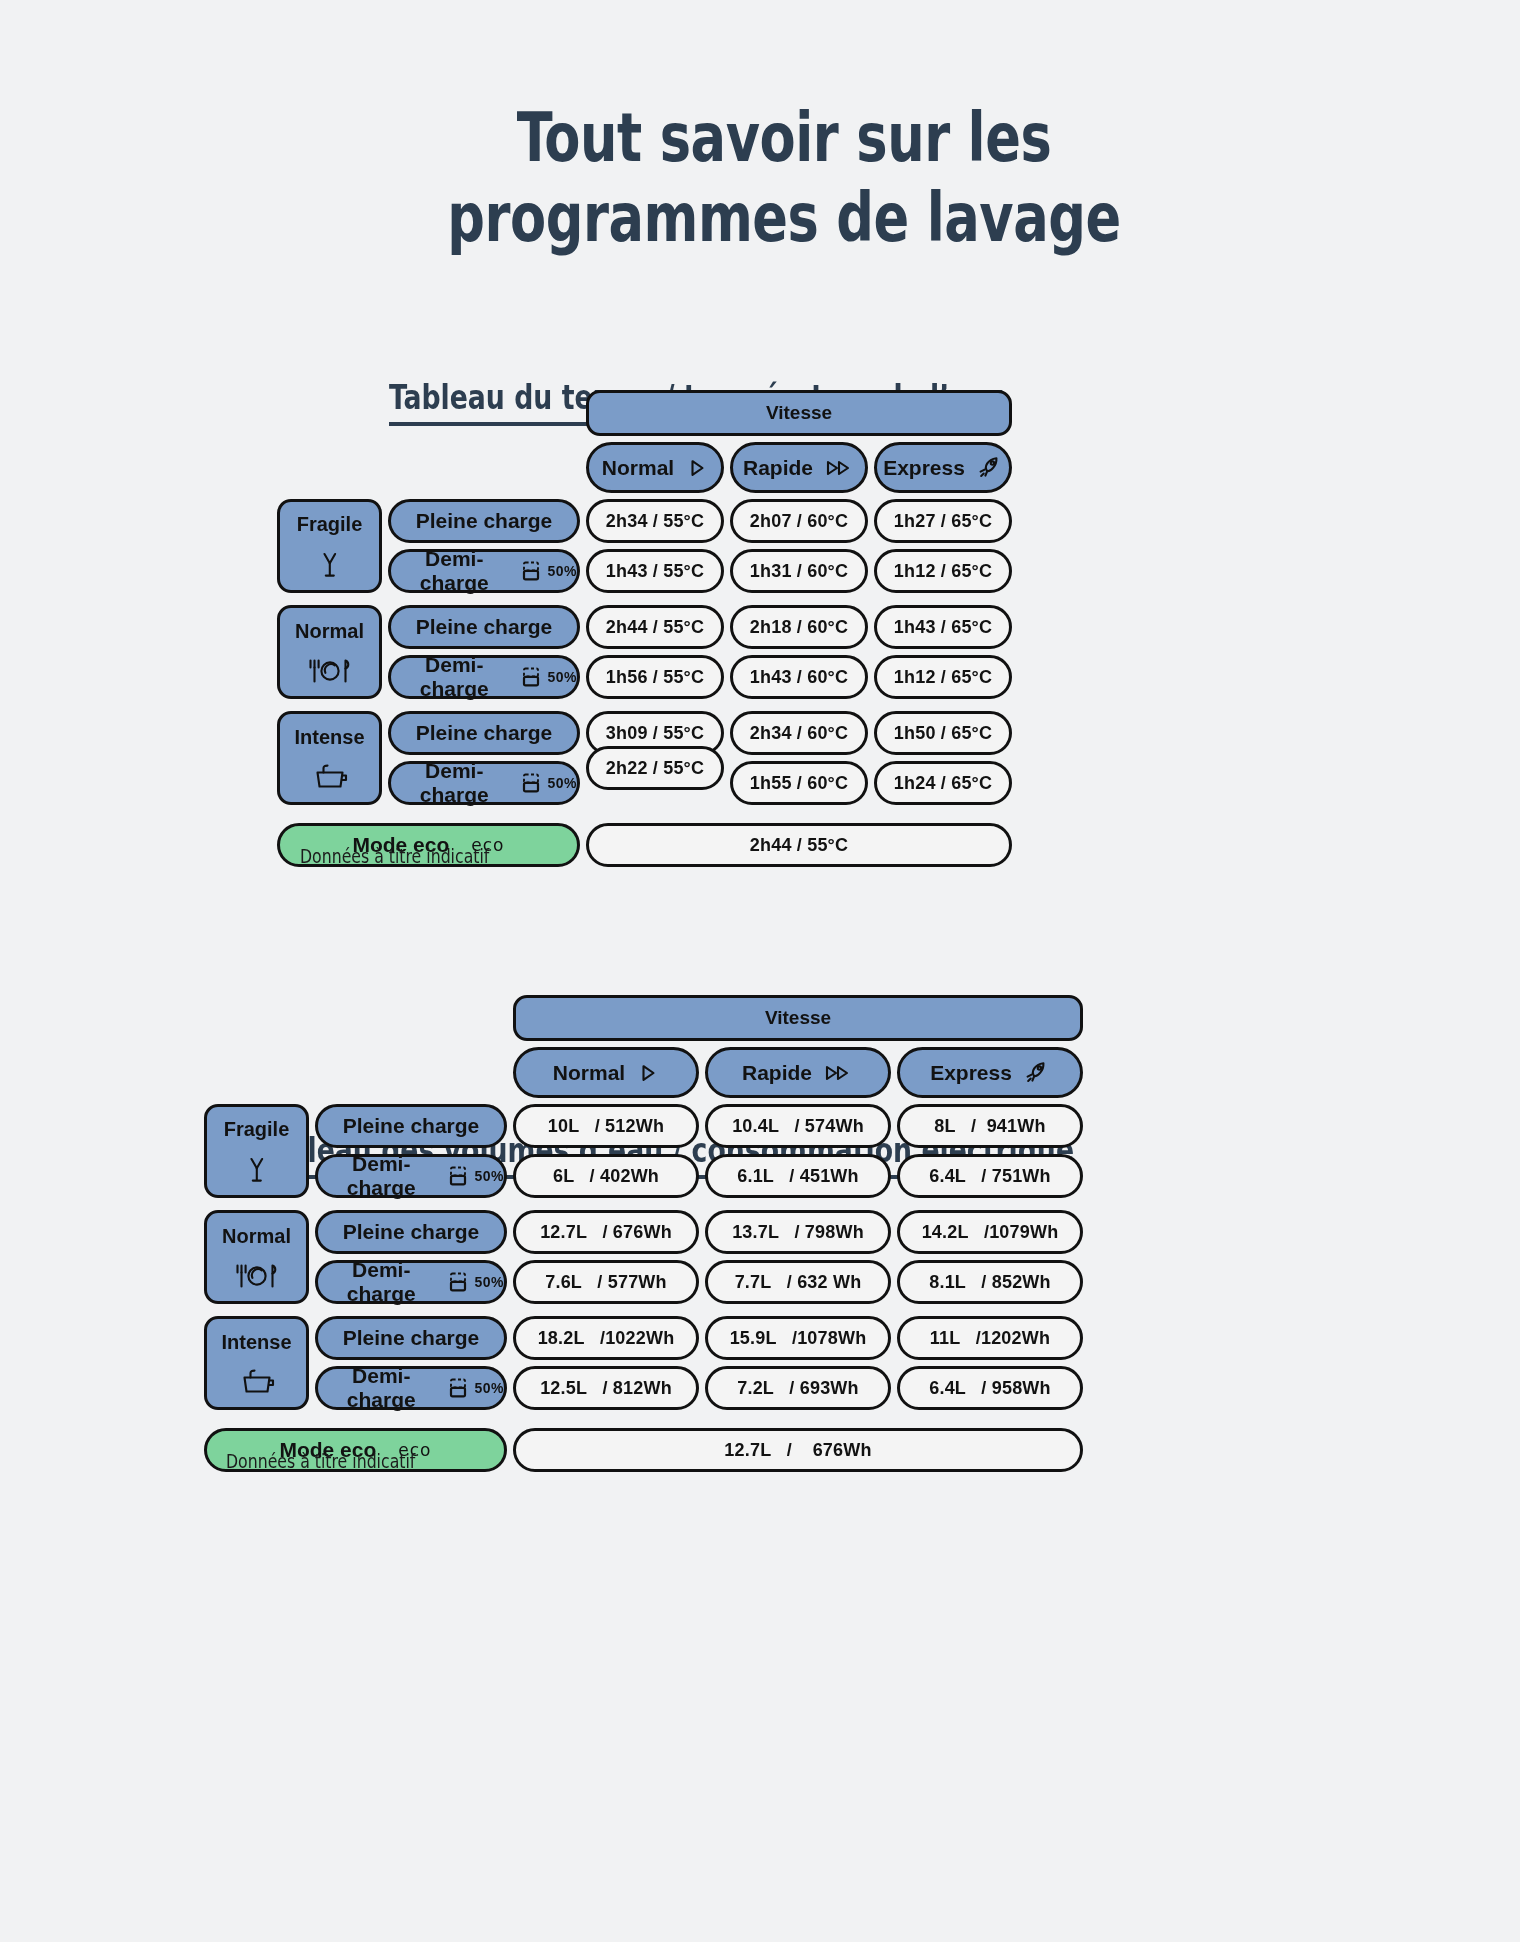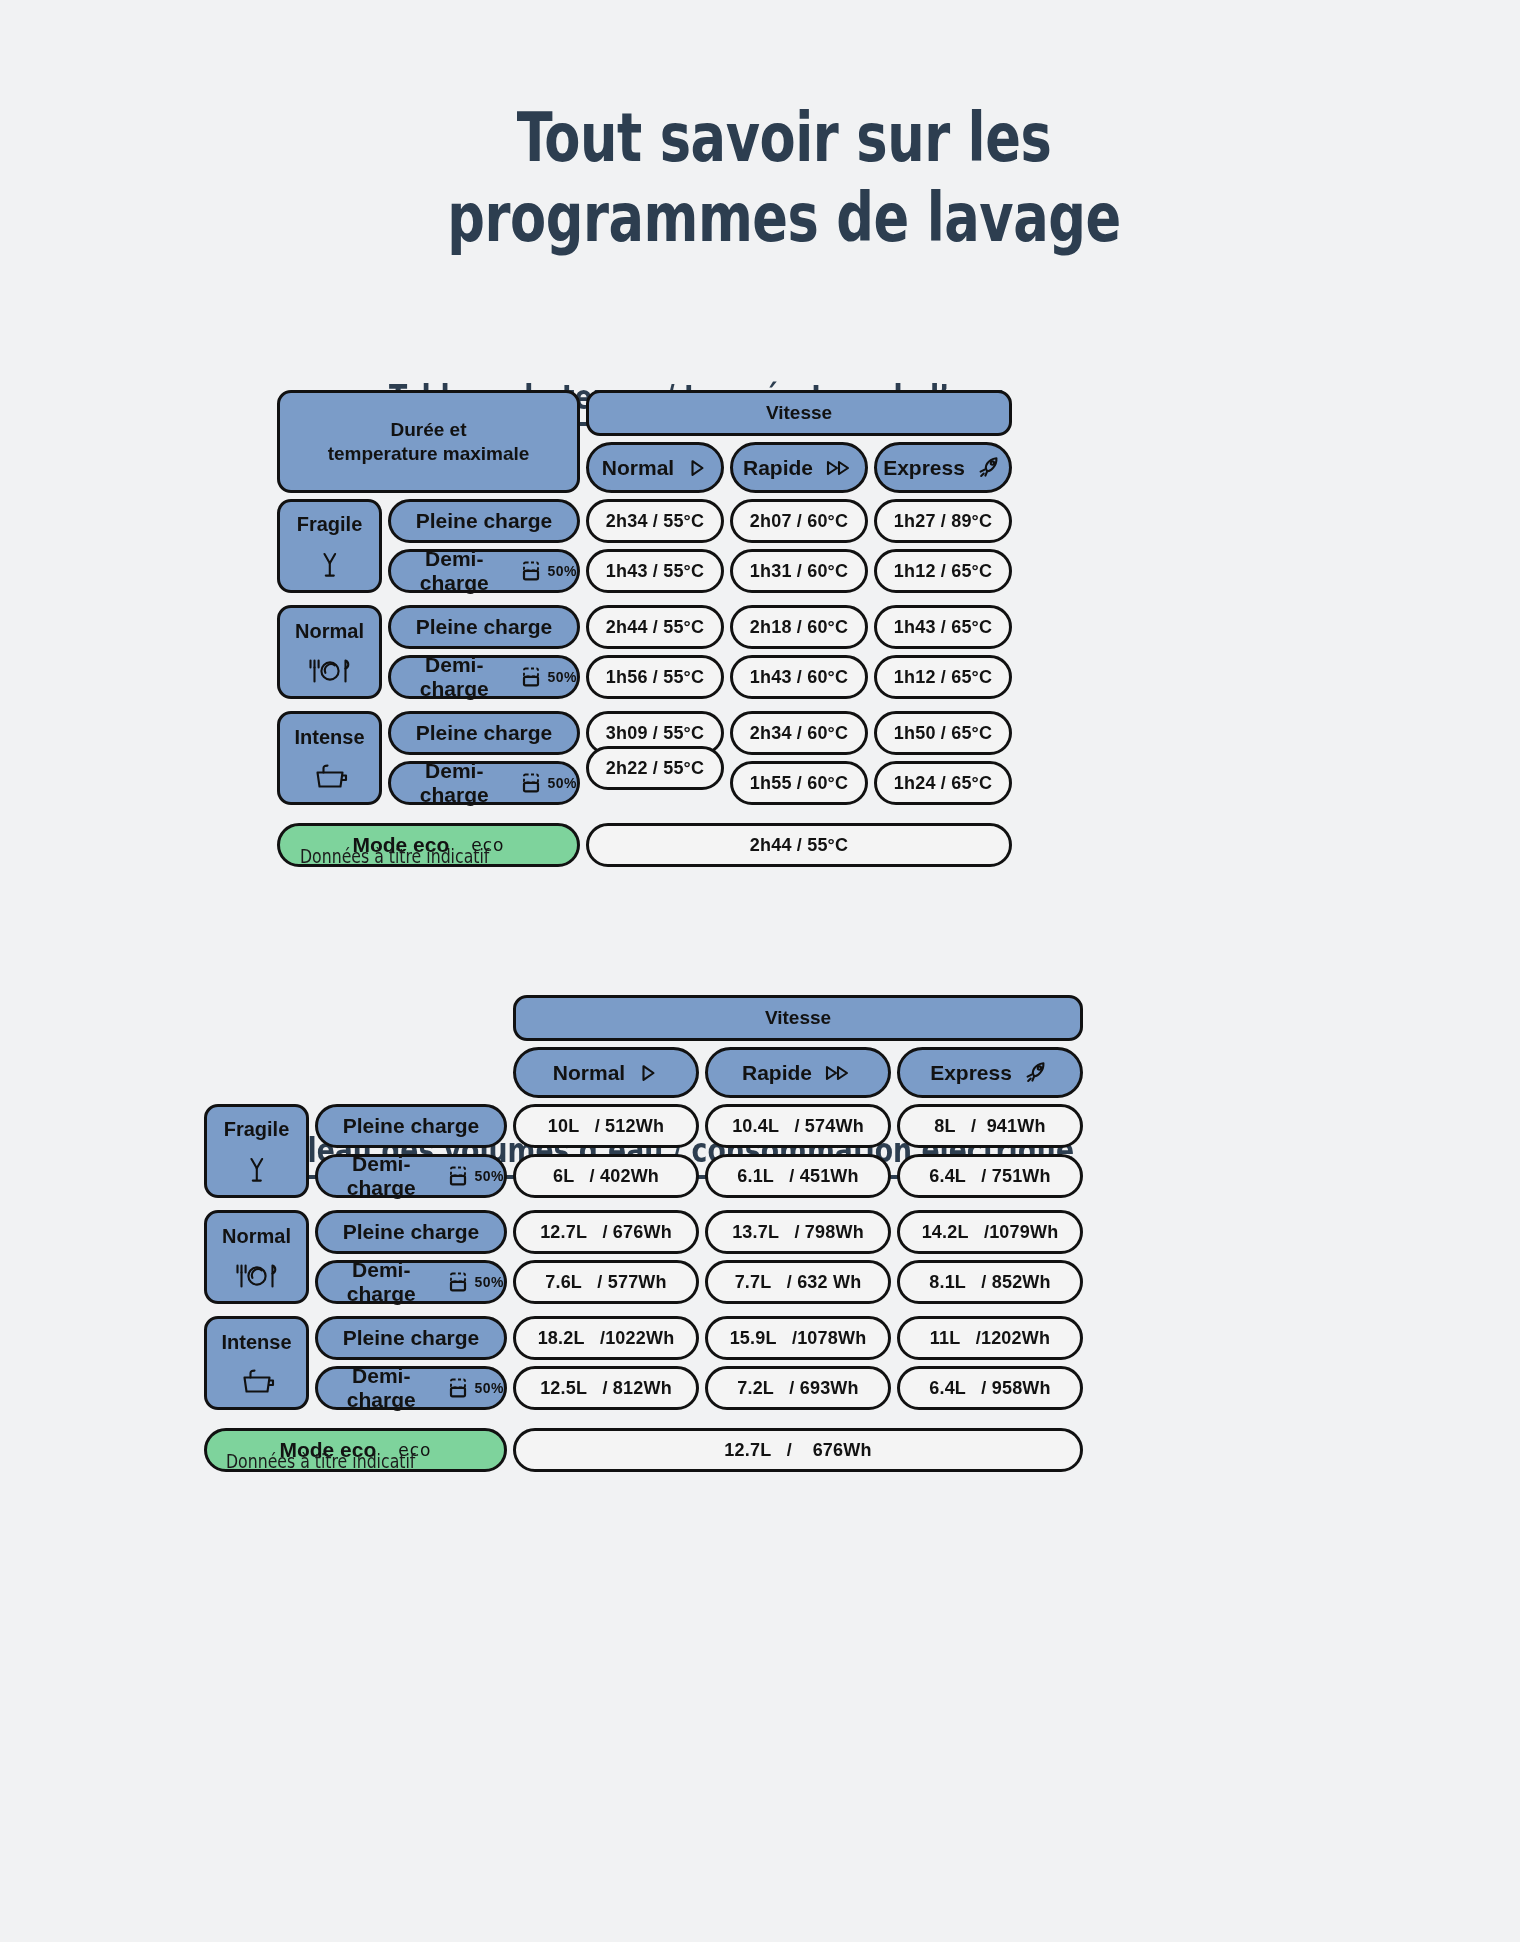--- a/index.html
+++ b/index.html
@@ -82,24 +82,20 @@
 <div class="page">
 
   <div class="main-title">
     <div>Tout savoir sur les</div>
     <div>programmes de lavage</div>
   </div>
 
   <div class="section-title" id="sec1">Tableau du temps / température de l’eau</div>
 
   <div id="table1" style="position: absolute; left: 253px; top: 390px; width: 722px; height: 455px;">
-      <div class="box blue r-sm hdr-lbl" style="left: 0px; top: 0px; width: 303px; height: 103px; flex-direction: column;">
-        <div>Durée et</div>
-        <div>temperature maximale</div>
-      </div>
       <div class="box blue r-sm hdr-lbl" style="left: 309px; top: 0px; width: 426px; height: 46px;">Vitesse</div>
       <div class="pill blue r-lg spd-lbl" style="left: 309px; top: 52px; width: 138px; height: 51px; gap: 12px;">
         <span>Normal</span>
         <span class="icn">
           <svg width="22" height="22" viewBox="0 0 22 22">
             <path d="M6.5 4.2 L16.5 11 L6.5 17.8 Z" stroke="#111" fill="none" stroke-width="2.1" stroke-linecap="round" stroke-linejoin="round"></path>
           </svg>
         </span>
       </div>
       <div class="pill blue r-lg spd-lbl" style="left: 453px; top: 52px; width: 138px; height: 51px; gap: 12px;">
@@ -129,21 +125,21 @@
           <svg width="26" height="30" viewBox="0 0 26 30">
             <path d="M7.5 4 L12.8 13.2 L18.1 4" stroke="#111" fill="none" stroke-width="2.1" stroke-linecap="round" stroke-linejoin="round"></path>
             <path d="M12.8 13.2 L12.8 25" stroke="#111" fill="none" stroke-width="2.1" stroke-linecap="round" stroke-linejoin="round"></path>
             <path d="M8.8 25.6 L16.8 25.6" stroke="#111" fill="none" stroke-width="2.1" stroke-linecap="round" stroke-linejoin="round"></path>
           </svg>
         </div>
       </div>
       <div class="pill blue r-lg load-lbl" style="left: 111px; top: 109px; width: 192px; height: 44px;">Pleine charge</div>
       <div class="pill white r-lg val" style="left: 309px; top: 109px; width: 138px; height: 44px; white-space: pre;">2h34 / 55°C</div>
       <div class="pill white r-lg val" style="left: 453px; top: 109px; width: 138px; height: 44px; white-space: pre;">2h07 / 60°C</div>
-      <div class="pill white r-lg val" style="left: 597px; top: 109px; width: 138px; height: 44px; white-space: pre;">1h27 / 89°C</div>
+      <div class="pill white r-lg val" style="left: 597px; top: 109px; width: 138px; height: 44px; white-space: pre;">1h27 / 65°C</div>
       <div class="pill blue r-lg load-lbl dcrow" style="left: 111px; top: 159px; width: 192px; height: 44px;">
         <span>Demi-charge</span>
         <span class="icn">
           <svg width="22" height="24" viewBox="0 0 22 24">
             <rect x="4" y="3.5" width="14" height="8" rx="1.6" stroke="#111" fill="none" stroke-width="1.9" stroke-dasharray="3 2.4"></rect>
             <rect x="4" y="11.8" width="14" height="8.5" rx="1.6" stroke="#111" fill="none" stroke-width="2.2"></rect>
           </svg>
         </span>
         <span class="pct">50%</span>
       </div>

